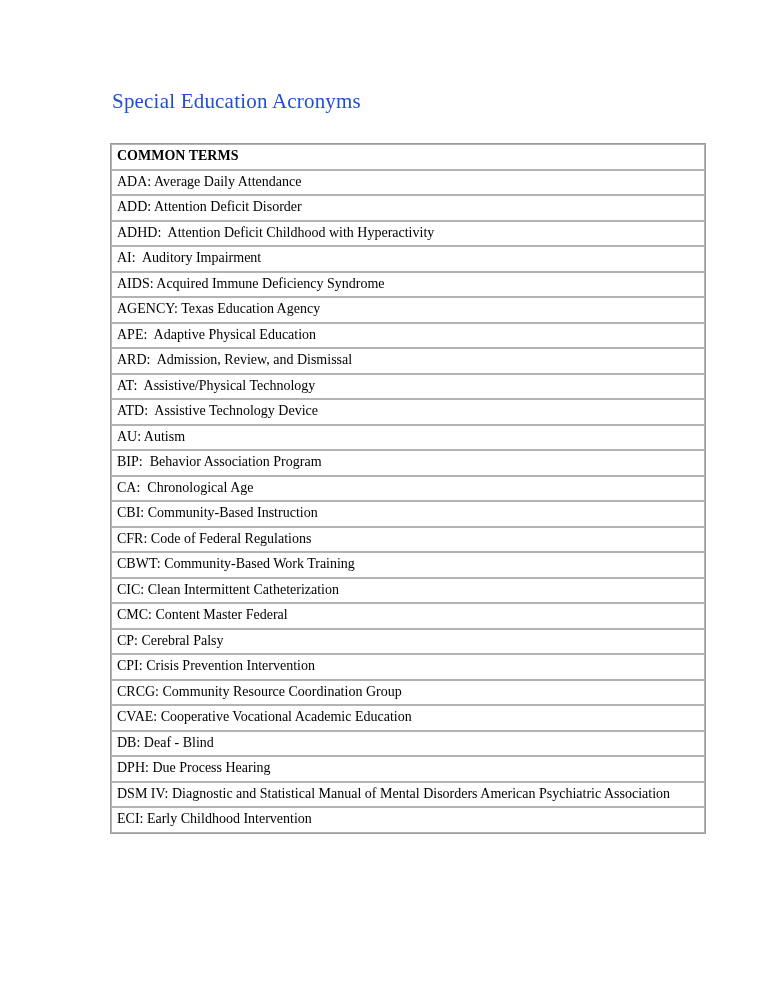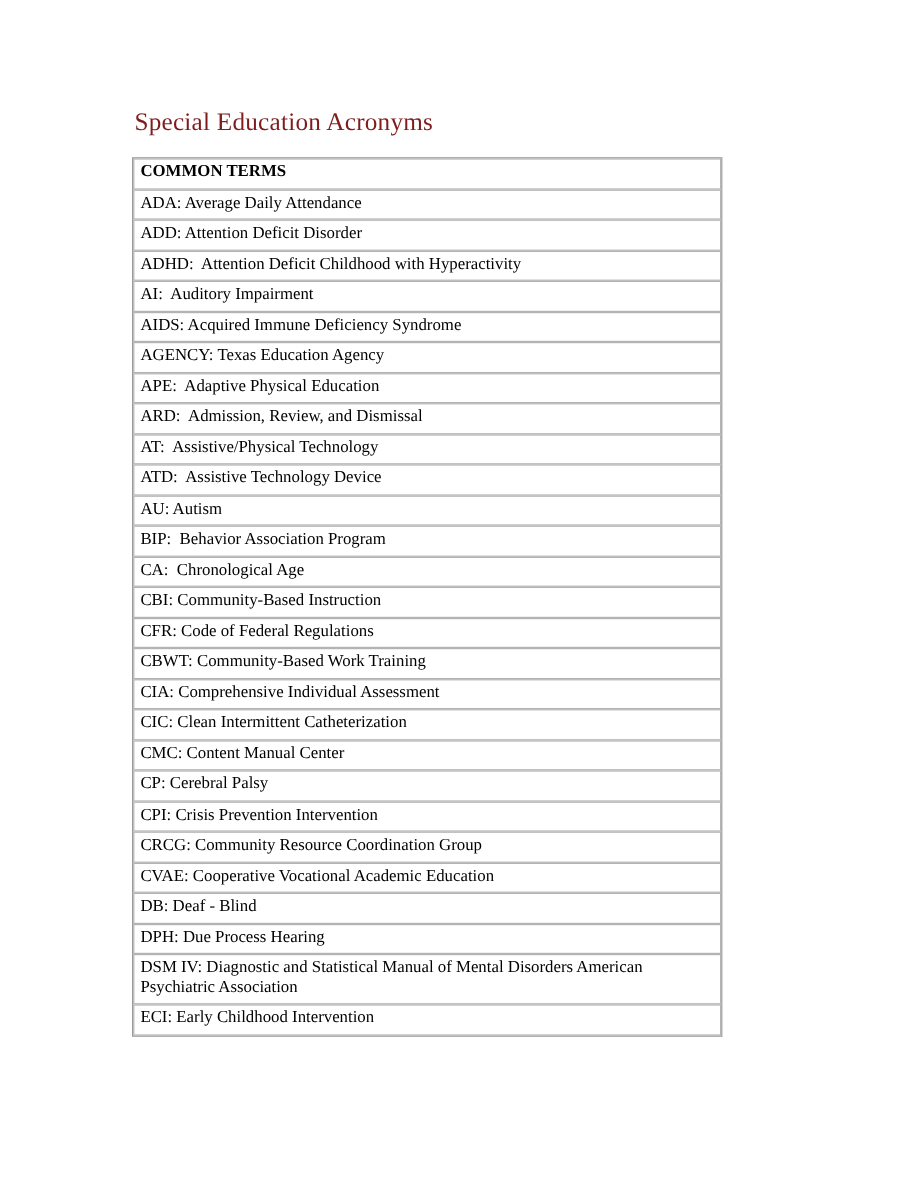--- a/index.html
+++ b/index.html
@@ -11,28 +11,28 @@
   }
   body {
     height: 994px;
     position: relative;
     overflow: hidden;
   }
   .page-title {
     font-family: "Liberation Serif", "DejaVu Serif", serif;
     font-size: 21px;
     font-weight: 400;
-    color: #7f1d1d;
+    color: #1d4ed8;
     margin: 88px 0 0 112px;
     line-height: 27px;
     letter-spacing: 0.2px;
   }
   table.acronyms {
-    margin: 16px 0 0 110px;
-    width: 492px;
+    margin: 28px 0 0 110px;
+    width: 596px;
     border-collapse: separate;
     border-spacing: 0;
     border: 1px solid #9b9b9b;
   }
   table.acronyms th,
   table.acronyms td {
     border: 1px solid #b3b3b3;
     font-size: 14px;
     line-height: 16.5px;
     padding: 3px 6px 4px 5px;
@@ -101,27 +101,24 @@
         <tr>
           <td>CBI: Community-Based Instruction</td>
         </tr>
         <tr>
           <td>CFR: Code of Federal Regulations</td>
         </tr>
         <tr>
           <td>CBWT: Community-Based Work Training</td>
         </tr>
         <tr>
-          <td>CIA: Comprehensive Individual Assessment</td>
-        </tr>
-        <tr>
           <td>CIC: Clean Intermittent Catheterization</td>
         </tr>
         <tr>
-          <td>CMC: Content Manual Center</td>
+          <td>CMC: Content Master Federal</td>
         </tr>
         <tr>
           <td>CP: Cerebral Palsy</td>
         </tr>
         <tr>
           <td>CPI: Crisis Prevention Intervention</td>
         </tr>
         <tr>
           <td>CRCG: Community Resource Coordination Group</td>
         </tr>

